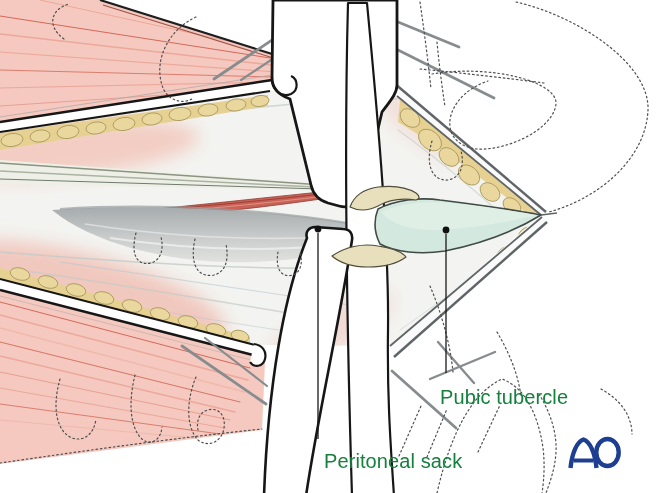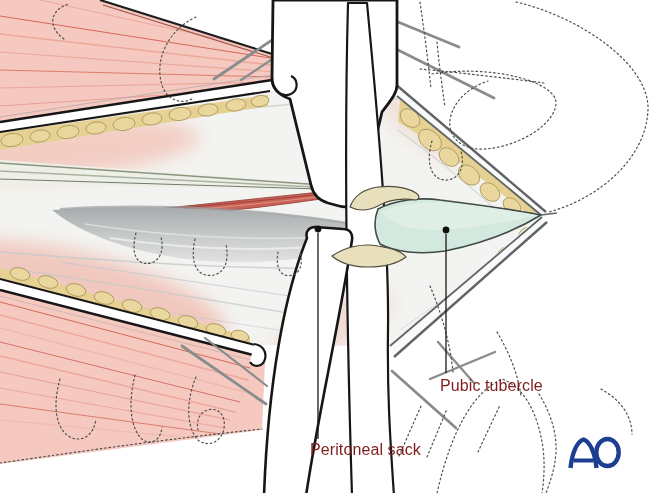--- a/index.html
+++ b/index.html
@@ -2,24 +2,24 @@
 <html><head>
 <meta charset="utf-8">
 <style>
   html,body{margin:0;padding:0;background:#ffffff;}
   .canvas{
     position:relative;width:665px;height:493px;background:#ffffff;overflow:hidden;
     font-family:"Liberation Sans", sans-serif;
   }
   .canvas svg{position:absolute;left:0;top:0;}
   .anno-label{
-    position:absolute;color:#7f1d1d;font-size:16px;line-height:18px;
-    white-space:nowrap;letter-spacing:0.1px;
+    position:absolute;color:#15803d;font-size:20px;line-height:18px;
+    white-space:nowrap;letter-spacing:0.1px;margin-top:11px;
   }
-  .label-peritoneal{left:310px;top:441px;}
+  .label-peritoneal{left:324px;top:441px;}
   .label-pubic{left:440px;top:377px;}
   .sr-only{position:absolute;width:1px;height:1px;overflow:hidden;clip:rect(0 0 0 0);white-space:nowrap;}
 </style>
 </head>
 <body>
 
 <div class="canvas">
 
 <svg width="665" height="493" viewBox="0 0 665 493" role="img">
   <defs>

